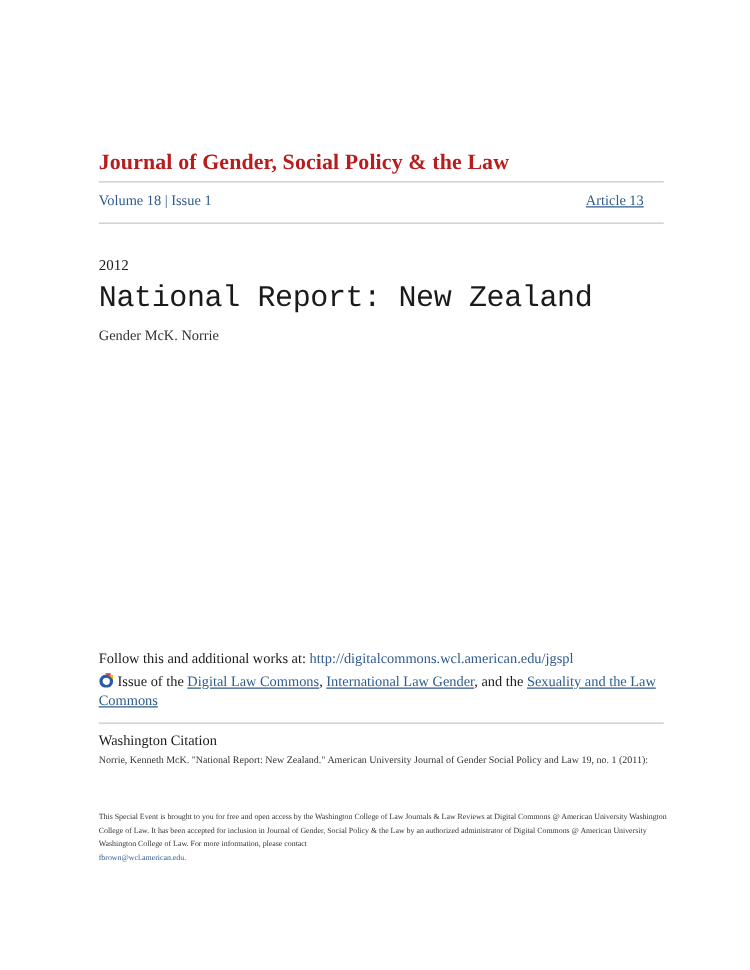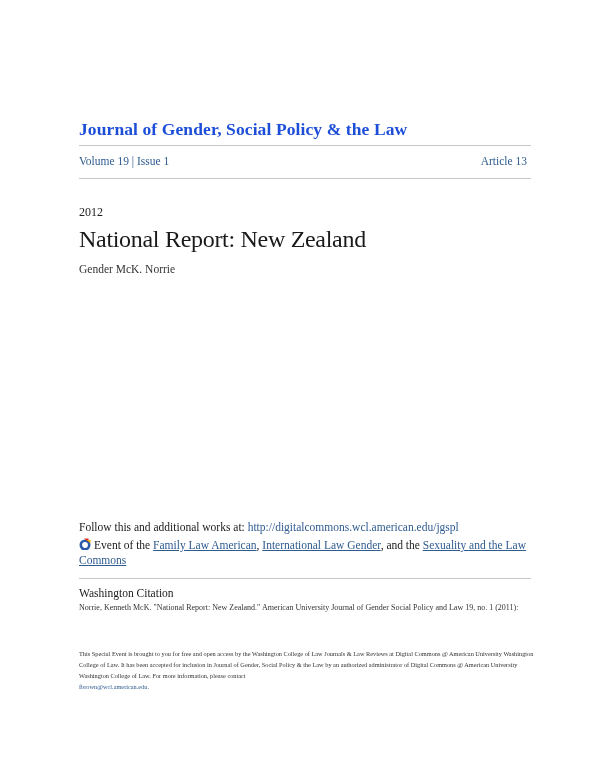--- a/index.html
+++ b/index.html
@@ -1,60 +1,60 @@
 <!DOCTYPE html>
 <html><head>
 <meta charset="utf-8">
 <style>
   html, body { margin: 0; padding: 0; background: #ffffff; }
   body { width: 600px; height: 776px; position: relative; overflow: hidden;
          font-family: "Liberation Serif", "DejaVu Serif", serif; color: #222; }
   .journal-title { position: absolute; left: 79px; top: 119px; font-size: 17.5px; font-weight: bold;
-                   color: #1d4ed8; letter-spacing: 0.1px; white-space: nowrap; }
+                   color: #b91c1c; letter-spacing: 0.1px; white-space: nowrap; }
   .rule { position: absolute; left: 79px; width: 452px; height: 1px; background: #c8c8c8; }
   .vol-line { position: absolute; left: 79px; top: 155px; width: 452px; font-size: 11.5px; color: #2f5b8f; }
-  .vol-line .right { position: absolute; right: 4px; top: 0; }
+  .vol-line .right { position: absolute; right: 16px; top: 0; text-decoration: underline; }
   .year { position: absolute; left: 79px; top: 205px; font-size: 12px; color: #222; }
-  .article-title { position: absolute; left: 79px; top: 226px; font-size: 24px; color: #1a1a1a; white-space: nowrap; letter-spacing: -0.3px; }
+  .article-title { position: absolute; left: 79px; top: 226px; font-size: 24px; color: #1a1a1a; white-space: nowrap; letter-spacing: -0.3px; font-family: Liberation Mono, monospace; }
   .author { position: absolute; left: 79px; top: 263px; font-size: 11.5px; color: #333; }
   .follow { position: absolute; left: 79px; top: 521px; font-size: 11.5px; color: #1a1a1a; white-space: nowrap; }
   .follow a, .partof a { color: #2f5b8f; text-decoration: none; }
   .partof a { text-decoration: underline; }
   .partof { position: absolute; left: 79px; top: 538px; width: 455px; font-size: 11.5px; color: #1a1a1a; line-height: 15px; }
   .bp-icon { display: inline-block; width: 12px; height: 12px; vertical-align: -1px; margin-right: 3px; }
   .rec-heading { position: absolute; left: 79px; top: 587px; font-size: 11.5px; color: #1a1a1a; }
   .citation { position: absolute; left: 79px; top: 602px; width: 450px; font-size: 8px; color: #333; line-height: 12px; }
   .footer { position: absolute; left: 79px; top: 648px; width: 455px; font-size: 6.3px; color: #333; line-height: 11px; }
   .footer .email { color: #2f5b8f; }
 </style>
 </head>
 <body>
 
 <div class="journal-title">Journal of Gender, Social Policy &amp; the Law</div>
 <div class="rule" style="top:145px"></div>
 <div class="vol-line">
-  <span>Volume 19 | Issue 1</span>
+  <span>Volume 18 | Issue 1</span>
   <span class="right">Article 13</span>
 </div>
 <div class="rule" style="top:178px"></div>
 
 <div class="year">2012</div>
 <div class="article-title">National Report: New Zealand</div>
 <div class="author">Gender McK. Norrie</div>
 
 <div class="follow">
   <span>Follow this and additional works at: </span><a>http://digitalcommons.wcl.american.edu/jgspl</a>
 </div>
 
 <div class="partof">
   <svg class="bp-icon" viewBox="0 0 12 12">
     <circle cx="6" cy="7" r="4.2" fill="none" stroke="#2a5aa8" stroke-width="2.6"></circle>
     <path d="M5 0.5 L9.5 0.5 L9.5 4 Z" fill="#e03020"></path>
     <path d="M8 2 L11.5 2 L11.5 5.5 Z" fill="#f2b400"></path>
-  </svg><span>Event of the </span><a>Family Law American</a><span>, </span><a>International Law Gender</a><span>, and the </span><a>Sexuality and the Law Commons</a>
+  </svg><span>Issue of the </span><a>Digital Law Commons</a><span>, </span><a>International Law Gender</a><span>, and the </span><a>Sexuality and the Law Commons</a>
 </div>
 
 <div class="rule" style="top:578px"></div>
 
 <div class="rec-heading">Washington Citation</div>
 <div class="citation">Norrie, Kenneth McK. "National Report: New Zealand." American University Journal of Gender Social Policy and Law 19, no. 1 (2011):</div>
 
 <div class="footer">
   <span>This Special Event is brought to you for free and open access by the Washington College of Law Journals &amp; Law Reviews at Digital Commons @ American University Washington College of Law. It has been accepted for inclusion in Journal of Gender, Social Policy &amp; the Law by an authorized administrator of Digital Commons @ American University Washington College of Law. For more information, please contact</span><br>
   <span class="email">fbrown@wcl.american.edu.</span>

